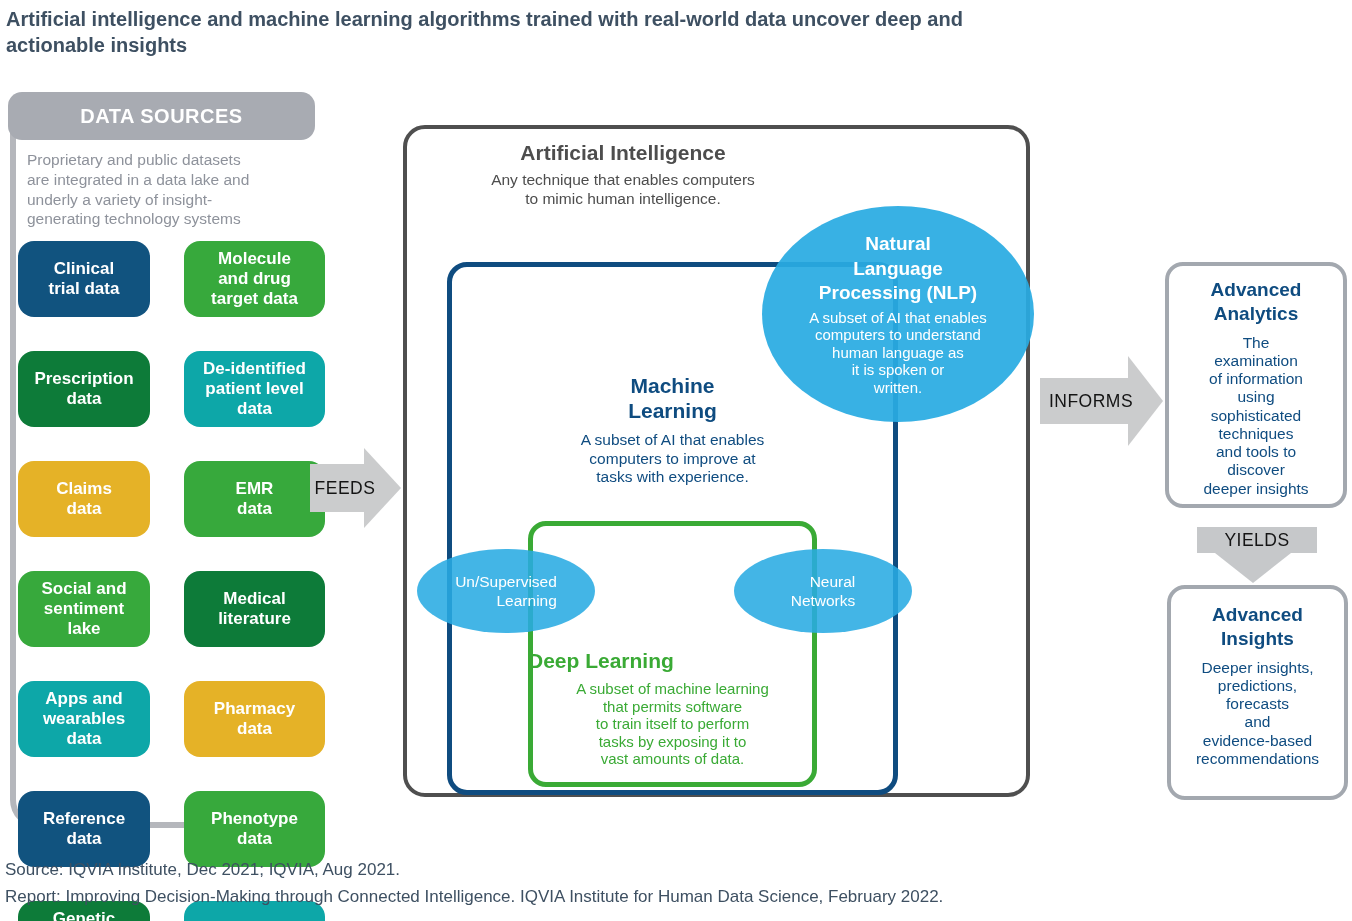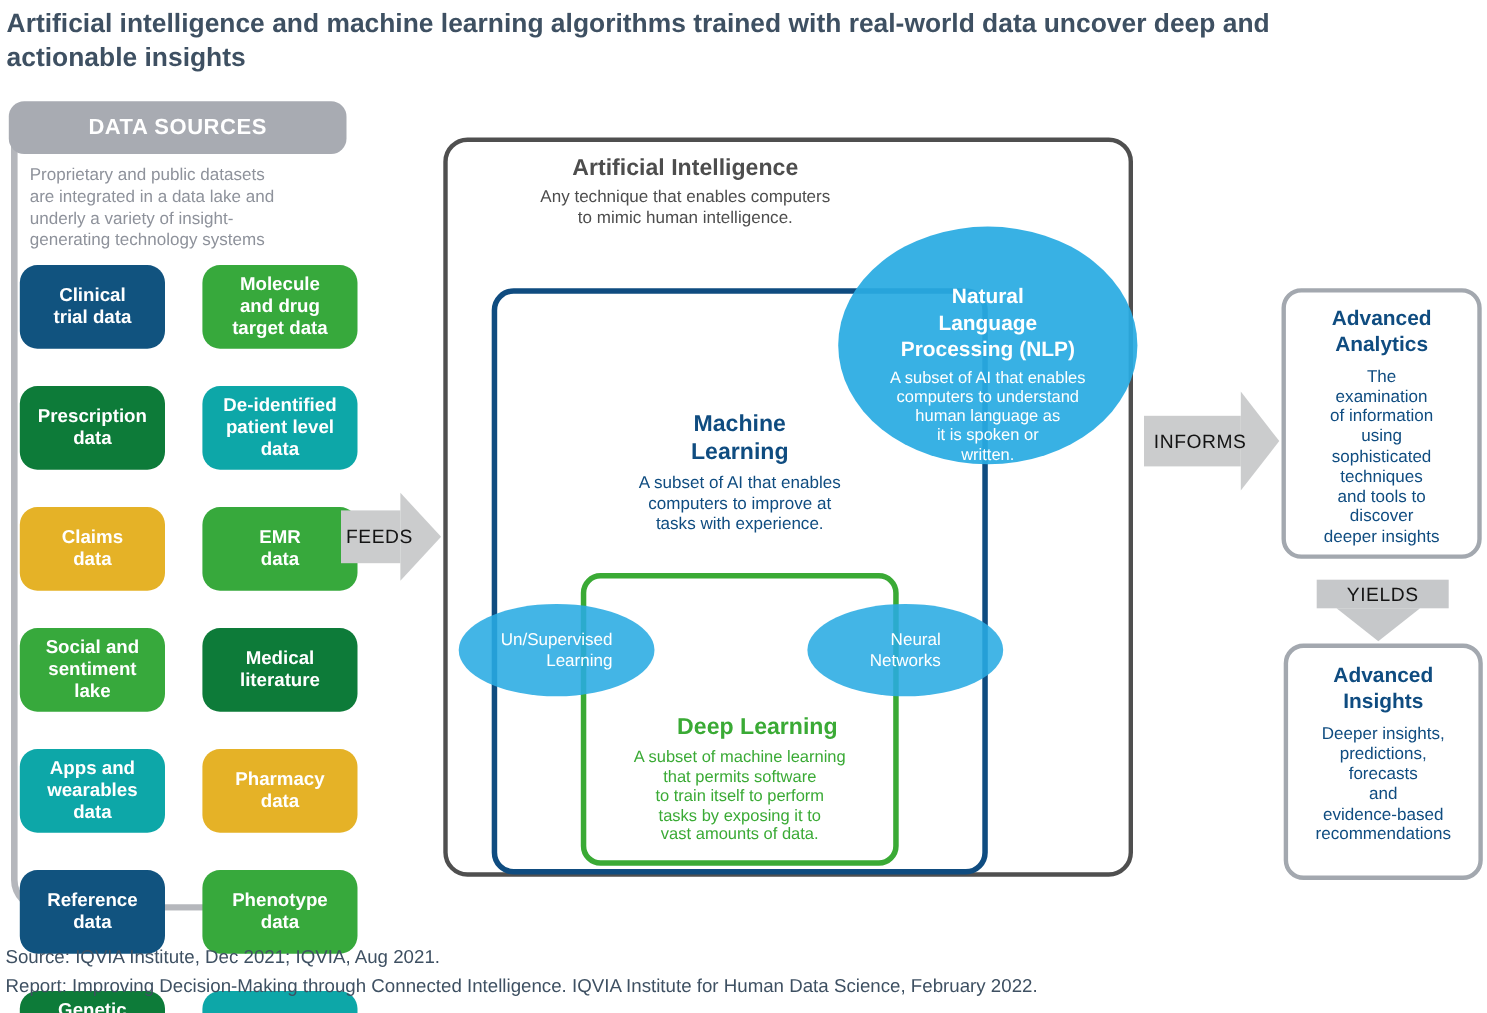--- a/index.html
+++ b/index.html
@@ -3,21 +3,21 @@
 <meta charset="utf-8">
 <style>
   * { margin:0; padding:0; box-sizing:border-box; }
   html,body { background:#ffffff; }
   body { font-family:"Liberation Sans", sans-serif; }
   .canvas { position:relative; width:1352px; height:921px; background:#ffffff; overflow:hidden; }
 
   
   .page-title {
     position:absolute; left:6px; top:6px; width:1290px;
-    font-size:24px; font-weight:700; color:#3e5062; line-height:1.3;
+    font-size:20px; font-weight:700; color:#3e5062; line-height:1.3;
     white-space:pre-line;
   }
 
   
   .ds-border {
     position:absolute; left:10px; top:112px; width:306px; height:716px;
     border-left:6px solid #b5b7bc; border-bottom:6px solid #b5b7bc;
     border-bottom-left-radius:28px;
   }
   .ds-header {
@@ -78,29 +78,29 @@
 
   .ml-box { position:absolute; left:447px; top:262px; width:451px; height:533px;
     border:5px solid #0f4c80; border-radius:20px; background:#ffffff; }
   .ml-title { position:absolute; left:447px; top:374px; width:451px; text-align:center;
     font-size:21px; font-weight:700; color:#0f4c80; line-height:1.18; white-space:pre-line; }
   .ml-desc { position:absolute; left:447px; top:431px; width:451px; text-align:center;
     font-size:15.5px; color:#0f4c80; line-height:1.2; white-space:pre-line; }
 
   .dl-box { position:absolute; left:528px; top:521px; width:289px; height:266px;
     border:5px solid #3aaa35; border-radius:18px; background:#ffffff; }
-  .dl-title { position:absolute; left:528px; top:649px; width:321px; text-align:center;
+  .dl-title { position:absolute; left:528px; top:649px; width:321px; text-align:left;
     font-size:21px; font-weight:700; color:#3aaa35; }
   .dl-desc { position:absolute; left:528px; top:680px; width:289px; text-align:center;
     font-size:15px; color:#3aaa35; line-height:1.17; white-space:pre-line; }
 
   
   .nlp-ellipse { position:absolute; left:762px; top:206px; width:272px; height:216px;
     background:rgba(41,171,226,0.93); border-radius:50%;
-    display:flex; flex-direction:column; align-items:center; justify-content:flex-end;
+    display:flex; flex-direction:column; align-items:center; justify-content:center;
     text-align:center; color:#ffffff; z-index:5; }
   .nlp-title { font-size:19px; font-weight:700; line-height:1.3; white-space:pre-line; }
   .nlp-desc { font-size:15px; line-height:1.16; white-space:pre-line; margin-top:3px; }
 
   .mini-ellipse { position:absolute; width:178px; height:84px;
     background:rgba(41,171,226,0.88); border-radius:50%;
     display:flex; align-items:center; justify-content:center; text-align:right;
     color:#ffffff; font-size:15.5px; line-height:1.25; white-space:pre-line; z-index:5; }
   .unsup { left:417px; top:549px; }
   .neural { left:734px; top:549px; }

